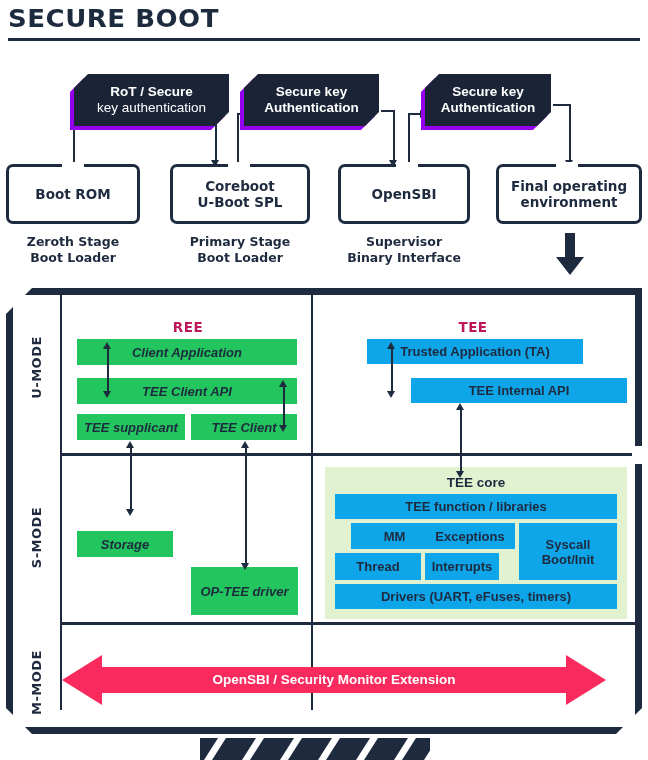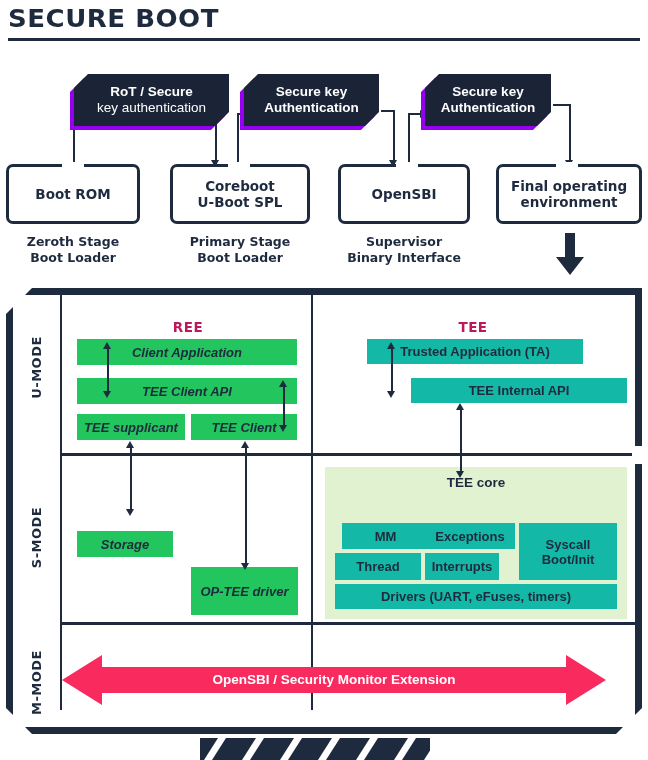--- a/index.html
+++ b/index.html
@@ -114,21 +114,21 @@
     color: #be185d; font-family: "DejaVu Sans", sans-serif;
   }
 
   .blk {
     position: absolute;
     display: flex; align-items: center; justify-content: center;
     text-align: center;
     font-size: 13px; font-weight: 700; color: #1e2a3e;
   }
   .blk.purple { background: #22c55e; font-style: italic; }
-  .blk.green  { background: #14b8a6; }
+  .blk.green  { background: #0ea5e9; }
 
   #tee-core-box {
     position: absolute;
     background: #e0f2cf;
   }
   #tee-core-title {
     position: absolute; text-align: center;
     font-size: 13.5px; font-weight: 700; color: #1e2a3e;
   }
 
@@ -304,22 +304,25 @@
     <div class="blk purple" style="left:64px; top:236px; width:96px; height:26px;">
       <span>Storage</span>
     </div>
     <div class="blk purple" style="left:178px; top:272px; width:107px; height:48px;">
       <span>OP-TEE driver</span>
     </div>
 
     <div id="tee-core-box" style="left:312px; top:172px; width:302px; height:152px;"></div>
     <div id="tee-core-title" style="left:312px; top:180px; width:302px;">TEE core</div>
 
-
-    <div class="blk green" style="left:329px; top:228px; width:87px; height:26px;">
+    <div class="blk green" style="left:322px; top:199px; width:282px; height:25px;">
+      <span>TEE function / libraries</span>
+    </div>
+
+    <div class="blk green" style="left:338px; top:228px; width:87px; height:26px;">
       <span>MM</span>
     </div>
     <div class="blk green" style="left:412px; top:228px; width:90px; height:26px;">
       <span>Exceptions</span>
     </div>
     <div class="blk green" style="left:506px; top:228px; width:98px; height:57px;">
       <div>
         <div>Syscall</div>
         <div>Boot/Init</div>
       </div>

